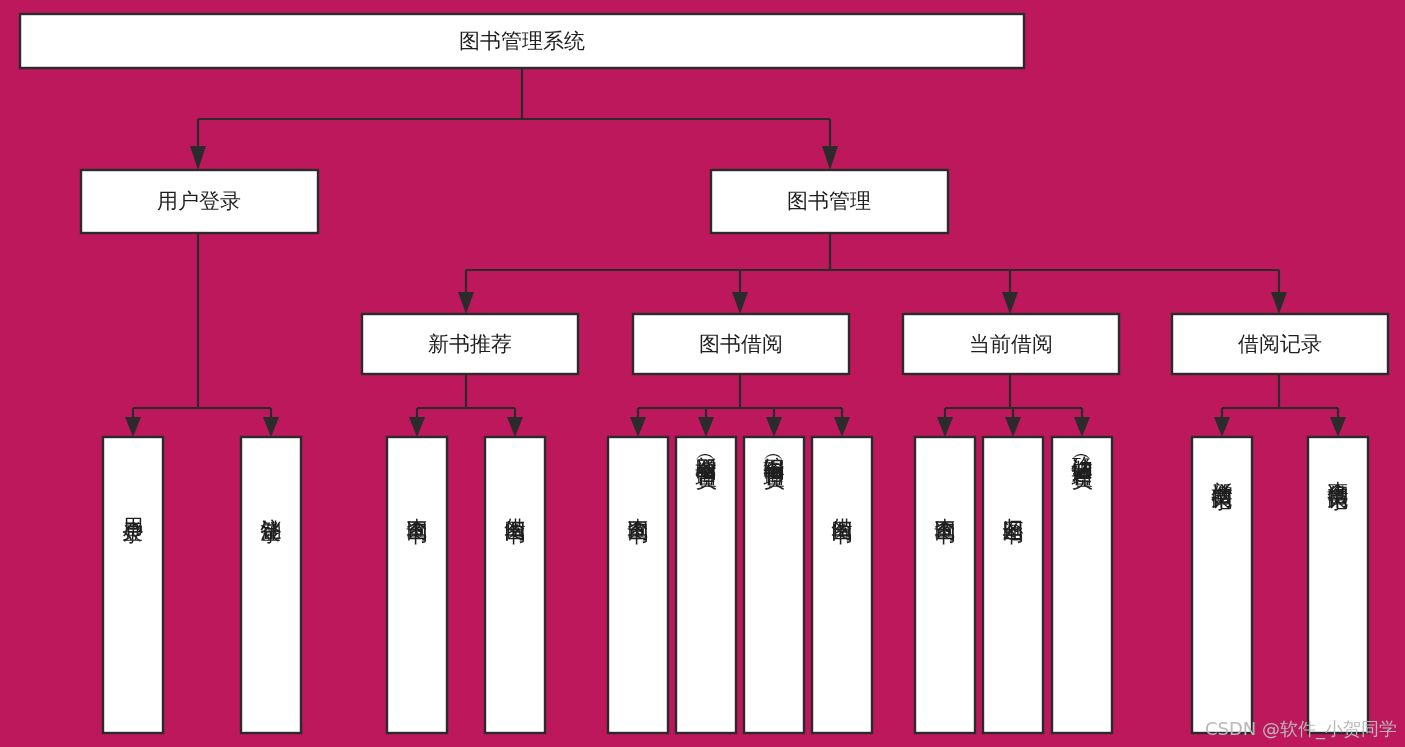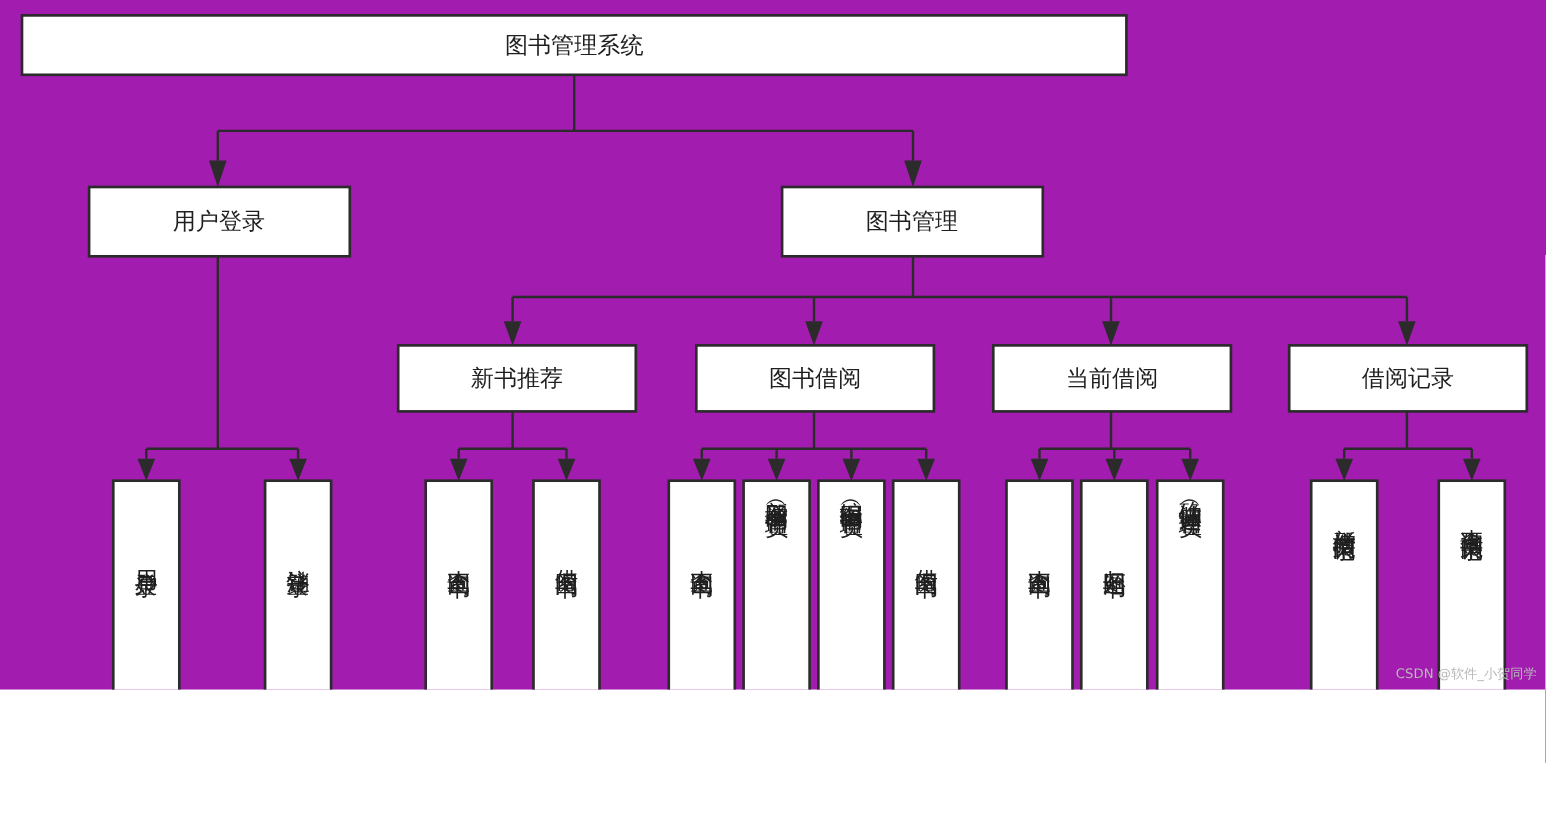--- a/index.html
+++ b/index.html
@@ -7,22 +7,22 @@
     margin: 0;
     padding: 0;
     background: #ffffff;
   }
   body {
     font-family: "DejaVu Sans", "Liberation Sans", sans-serif;
   }
   #diagram-root {
     position: relative;
     width: 1405px;
-    height: 627px;
-    background: #a21caf;
+    height: 747px;
+    background: #be185d;
     overflow: hidden;
   }
   svg.tree-svg {
     position: absolute;
     left: 0;
     top: 0;
     width: 1405px;
     height: 747px;
     display: block;
   }
@@ -55,21 +55,21 @@
     writing-mode: vertical-rl;
     text-orientation: upright;
     letter-spacing: 2px;
     text-anchor: middle;
   }
   .watermark-text {
     position: absolute;
     right: 8px;
     bottom: 6px;
     font-family: "DejaVu Sans", "Liberation Sans", sans-serif;
-    font-size: 12px;
+    font-size: 18px;
     color: #b9b9b9;
     white-space: nowrap;
     pointer-events: none;
     user-select: none;
   }
 </style>
 </head>
 <body>
 
 <div id="diagram-root">

